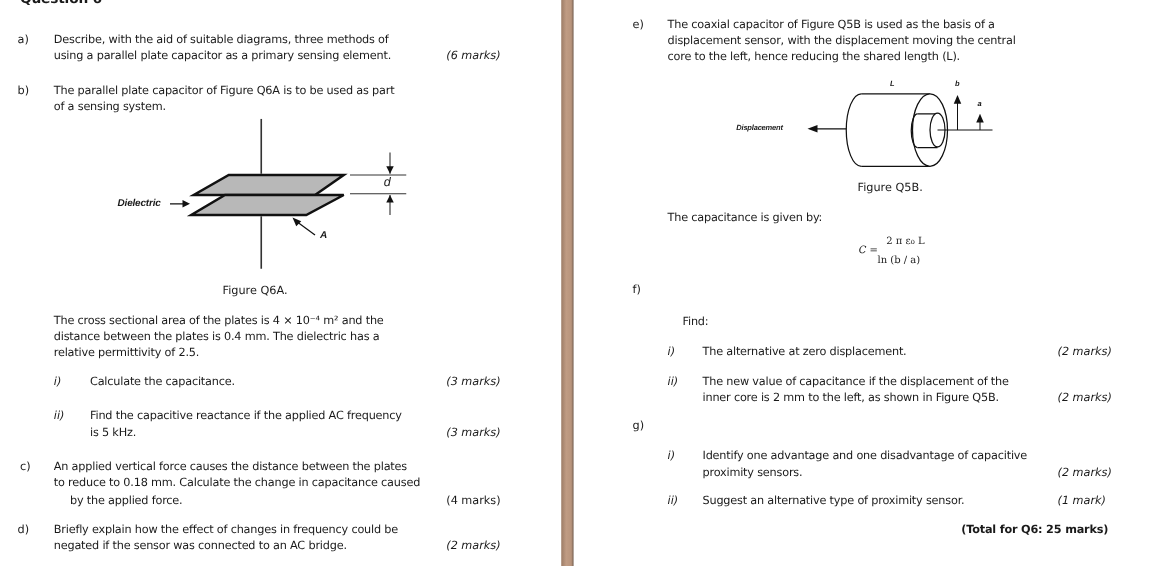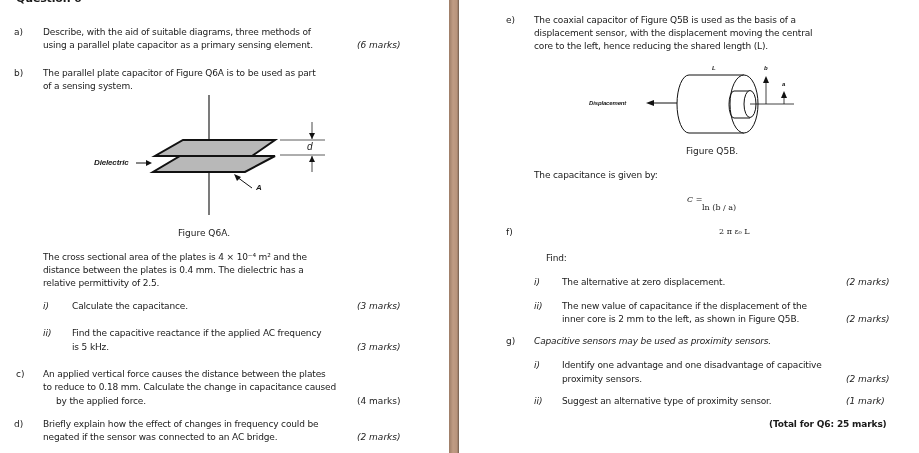--- a/index.html
+++ b/index.html
@@ -125,38 +125,37 @@
     <div class="abs it b" style="left:118px; top:4px; font-size:6px; font-family:'Liberation Sans',sans-serif;">L</div>
     <div class="abs it b" style="left:170px; top:4px; font-size:6px; font-family:'Liberation Sans',sans-serif;">b</div>
     <div class="abs it b" style="left:188px; top:20px; font-size:6px; font-family:'Liberation Sans',sans-serif;">a</div>
   </div>
   <div class="fig-caption" style="left:227px; top:146px;">Figure Q5B.</div>
 
   <div class="abs" style="left:75px; top:169px;">The capacitance is given by:</div>
 
   <div>
     <div class="formula it" style="left:228px; top:195px;">C =</div>
-    <div class="formula" style="left:260px; top:188px;margin-top:39px;">2 π ε₀ L</div>
+    <div class="formula" style="left:250px; top:188px;">2 π ε₀ L</div>
     <div class="formula" style="left:243px; top:203px;">ln (b / a)</div>
   </div>
 
   <div class="lbl" style="left:47px; top:226px;">f)</div>
   <div class="abs" style="left:75px; top:252px;padding-left:12px;">Find:</div>
 
   <div class="lbl it" style="left:75px; top:276px;">i)</div>
   <div class="abs" style="left:103px; top:276px;">The alternative at zero displacement.</div>
   <div class="marks" style="left:387px; top:276px;">(2 marks)</div>
 
   <div class="lbl it" style="left:75px; top:300px;">ii)</div>
   <div class="abs" style="left:103px; top:300px;">The new value of capacitance if the displacement of the</div>
   <div class="abs" style="left:103px; top:313px;">inner core is 2 mm to the left, as shown in Figure Q5B.</div>
   <div class="marks" style="left:387px; top:313px;">(2 marks)</div>
 
   <div class="lbl" style="left:47px; top:335px;">g)</div>
-  <div class="abs it" style="left:75px; top:335px;">Capacitive sensors may be used as proximity sensors.</div>
 
   <div class="lbl it" style="left:75px; top:359px;">i)</div>
   <div class="abs" style="left:103px; top:359px;">Identify one advantage and one disadvantage of capacitive</div>
   <div class="abs" style="left:103px; top:373px;">proximity sensors.</div>
   <div class="marks" style="left:387px; top:373px;">(2 marks)</div>
 
   <div class="lbl it" style="left:75px; top:395px;">ii)</div>
   <div class="abs" style="left:103px; top:395px;">Suggest an alternative type of proximity sensor.</div>
   <div class="marks" style="left:387px; top:395px;">(1 mark)</div>
 

